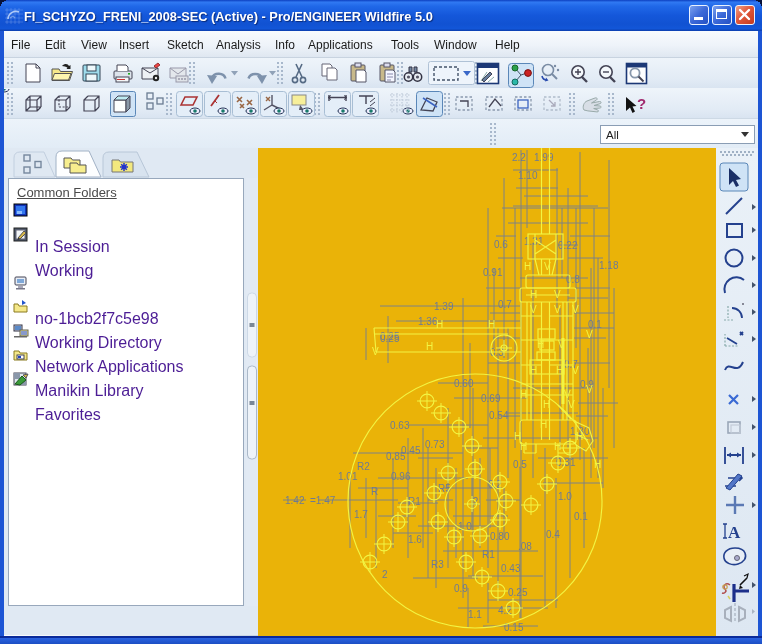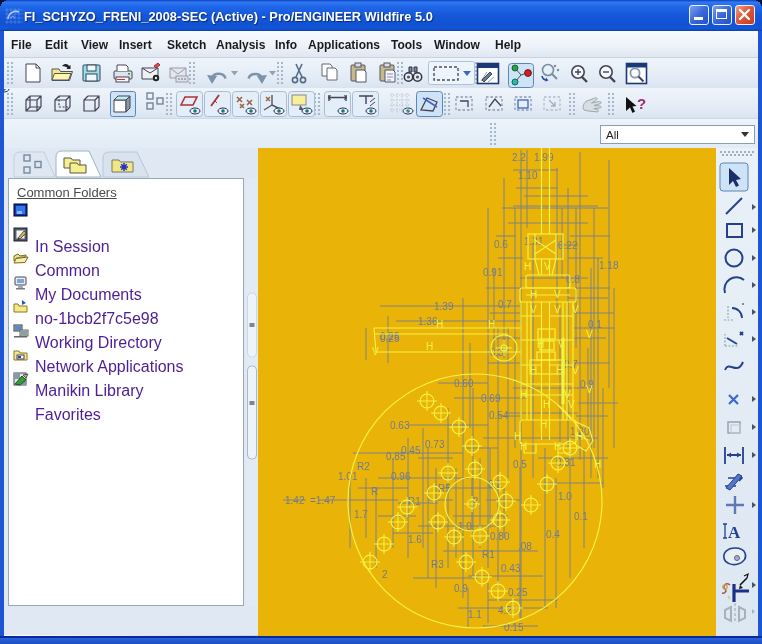--- a/index.html
+++ b/index.html
@@ -12,21 +12,21 @@
 .titletext { position:absolute; left:24px; top:9px; font-size:12.8px; font-weight:bold; letter-spacing:0px;
   text-shadow:1px 1px 1px rgba(0,0,30,0.5); white-space:nowrap; }
 .tbtn { position:absolute; top:5px; width:20px; height:20px; border:1px solid #eaf2ff; border-radius:3px;
   background:linear-gradient(135deg,#7ba1ef 0%,#3b68d8 50%,#2451c4 100%); }
 .tbtn.close { background:linear-gradient(135deg,#f2a185 0%,#e0573a 45%,#c43a1d 100%); }
 .tbtn span { position:absolute; color:#fff; }
 
 .menubar { position:absolute; left:4px; top:31px; width:754px; height:27px;
   background:linear-gradient(180deg,#f8fbfe 0%,#eef3f9 55%,#dfe7f1 100%);
   border-bottom:1px solid #c8d3e0; }
-.menubar span { position:absolute; top:7px; font-size:12px; color:#1a1a1a;font-weight:bold; }
+.menubar span { position:absolute; top:7px; font-size:12px; color:#1a1a1a; }
 
 .tb { position:absolute; left:4px; width:754px; background:linear-gradient(180deg,#eef4fa 0%,#e2ebf5 70%,#d9e4f1 100%); }
 #tb1 { top:58px; height:30px; }
 #tb2 { top:88px; height:30px; border-top:1px solid #eef4fa; }
 #tb3 { top:118px; height:30px; border-top:1px solid #cdd9e5; background:linear-gradient(180deg,#ecf3fa 0%,#e2ecf6 100%); }
 .combo { position:absolute; left:600px; top:125px; width:155px; height:19px; background:#fff; border:1px solid #8a9db4; }
 .combo .txt { position:absolute; left:5px; top:3px; font-size:11.5px; color:#222; }
 .combo .btn { position:absolute; right:2px; top:1px; width:14px; height:14px; background:#fff; }
 .combo .btn:after { content:""; position:absolute; left:3px; top:5px; border-left:4px solid transparent; border-right:4px solid transparent; border-top:5px solid #333; }
 
@@ -365,29 +365,21 @@
           </svg>
         <span class="lbl">In Session</span>
       </div>
       <div class="item" style="top:46px">
         <svg width="16" height="16">
             <rect x="1" y="1" width="13" height="13" fill="#4a5668" stroke="#222"></rect>
             <rect x="3" y="3" width="9" height="9" fill="#f2f5f8" stroke="#667"></rect>
             <path d="M5 11 L11 4 L13 6 L7 12 Z" fill="#d8b84a" stroke="#555"></path>
             <path d="M5 11 l2 1 -2.5 1 Z" fill="#222"></path>
           </svg>
-        <span class="lbl">Common</span>
-      </div>
-      <div class="item" style="top:70px">
-        <svg width="16" height="16">
-            <path d="M1 5 L5 3 L7 5 L13 4 L13 7 L1 10 Z" fill="#f0e488" stroke="#7a6a1a"></path>
-            <path d="M3 7 L12 5.5 L13 7 L4 9 Z" fill="#fff" stroke="#888"></path>
-            <path d="M1 12 L3 7.5 L15 6 L12 11.5 Z" fill="#f8f0a8" stroke="#7a6a1a"></path>
-          </svg>
-        <span class="lbl">My Documents</span>
+        <span class="lbl">Working</span>
       </div>
       <div class="item" style="top:94px">
         <svg width="16" height="16">
             <rect x="2" y="2" width="11" height="8" rx="1" fill="#e8edf5" stroke="#445"></rect>
             <rect x="4" y="4" width="7" height="4" fill="#7fa8d8"></rect>
             <rect x="5" y="11" width="5" height="2" fill="#aab"></rect>
             <rect x="3" y="13" width="9" height="1.5" fill="#778"></rect>
           </svg>
         <span class="lbl">no-1bcb2f7c5e98</span>
       </div>

